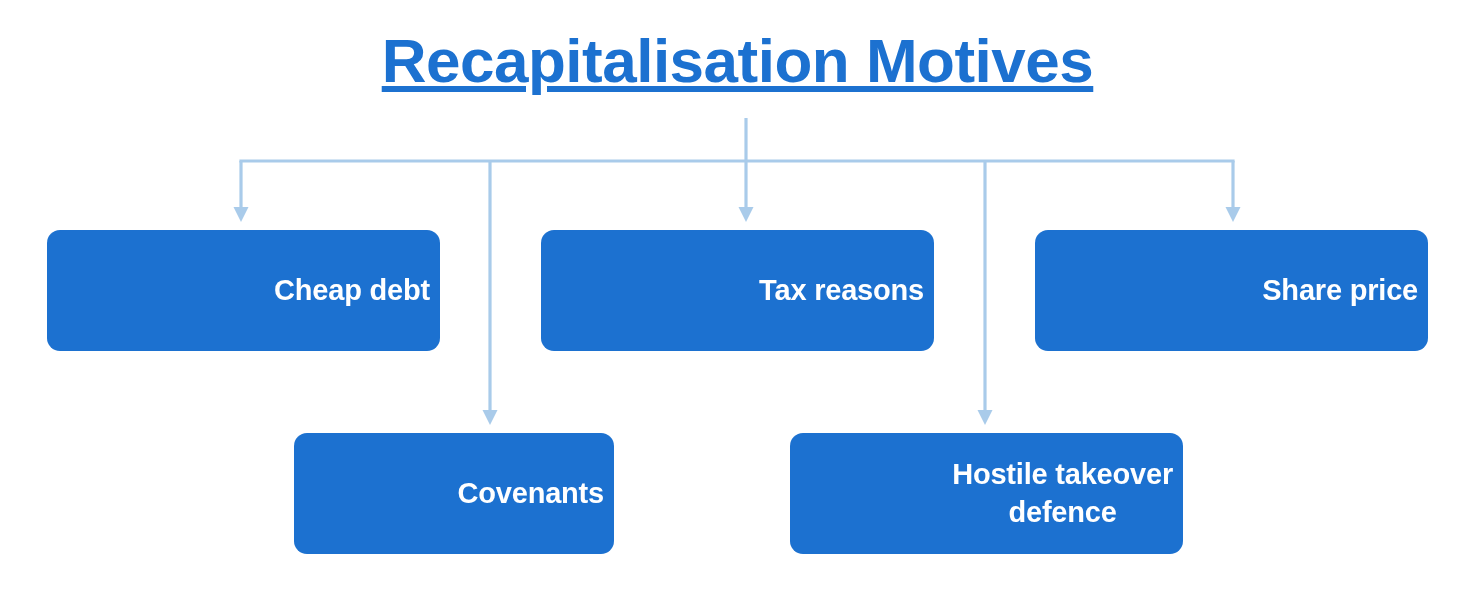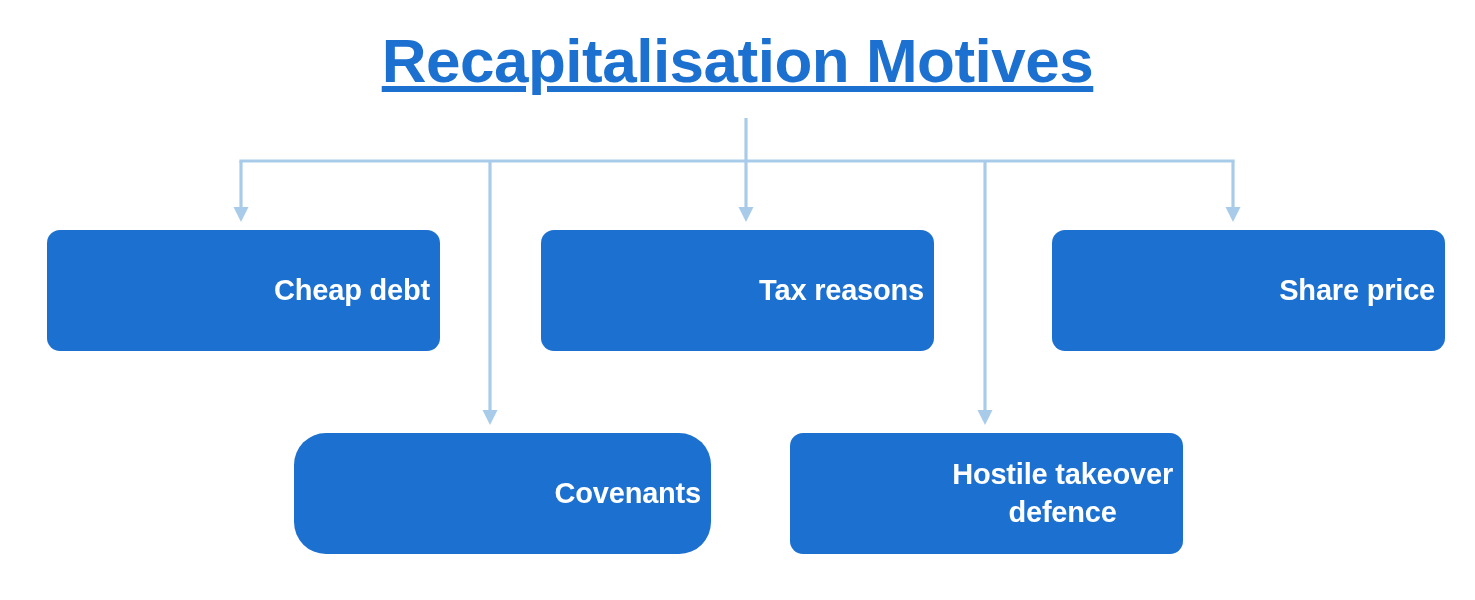--- a/index.html
+++ b/index.html
@@ -80,30 +80,30 @@
         <polygon points="977.5,410 992.5,410 985,425" stroke="none"></polygon>
         <line x1="1233" y1="161" x2="1233" y2="209" stroke-linecap="butt"></line>
         <polygon points="1225.5,207 1240.5,207 1233,222" stroke="none"></polygon>
       </g>
   </svg>
 
   <div class="node" style="left: 47px; top: 230px; width: 393px; height: 121px; background: rgb(28, 113, 208);">
     <span class="node-label">Cheap debt</span>
   </div>
 
-  <div class="node" style="left: 294px; top: 433px; width: 417px; height: 121px; background: rgb(28, 113, 208); border-radius: 32px;">
+  <div class="node" style="left: 294px; top: 433px; width: 320px; height: 121px; background: rgb(28, 113, 208);">
     <span class="node-label">Covenants</span>
   </div>
 
   <div class="node" style="left: 541px; top: 230px; width: 393px; height: 121px; background: rgb(28, 113, 208);">
     <span class="node-label">Tax reasons</span>
   </div>
 
   <div class="node" style="left: 790px; top: 433px; width: 393px; height: 121px; background: rgb(28, 113, 208); padding-left: 36px;">
     <span class="node-label">Hostile takeover
 defence</span>
   </div>
 
-  <div class="node" style="left: 1035px; top: 230px; width: 393px; height: 121px; background: rgb(28, 113, 208); margin-left: 17px;">
+  <div class="node" style="left: 1035px; top: 230px; width: 393px; height: 121px; background: rgb(28, 113, 208);">
     <span class="node-label">Share price</span>
   </div>
 
 </div>
 
 </body></html>

